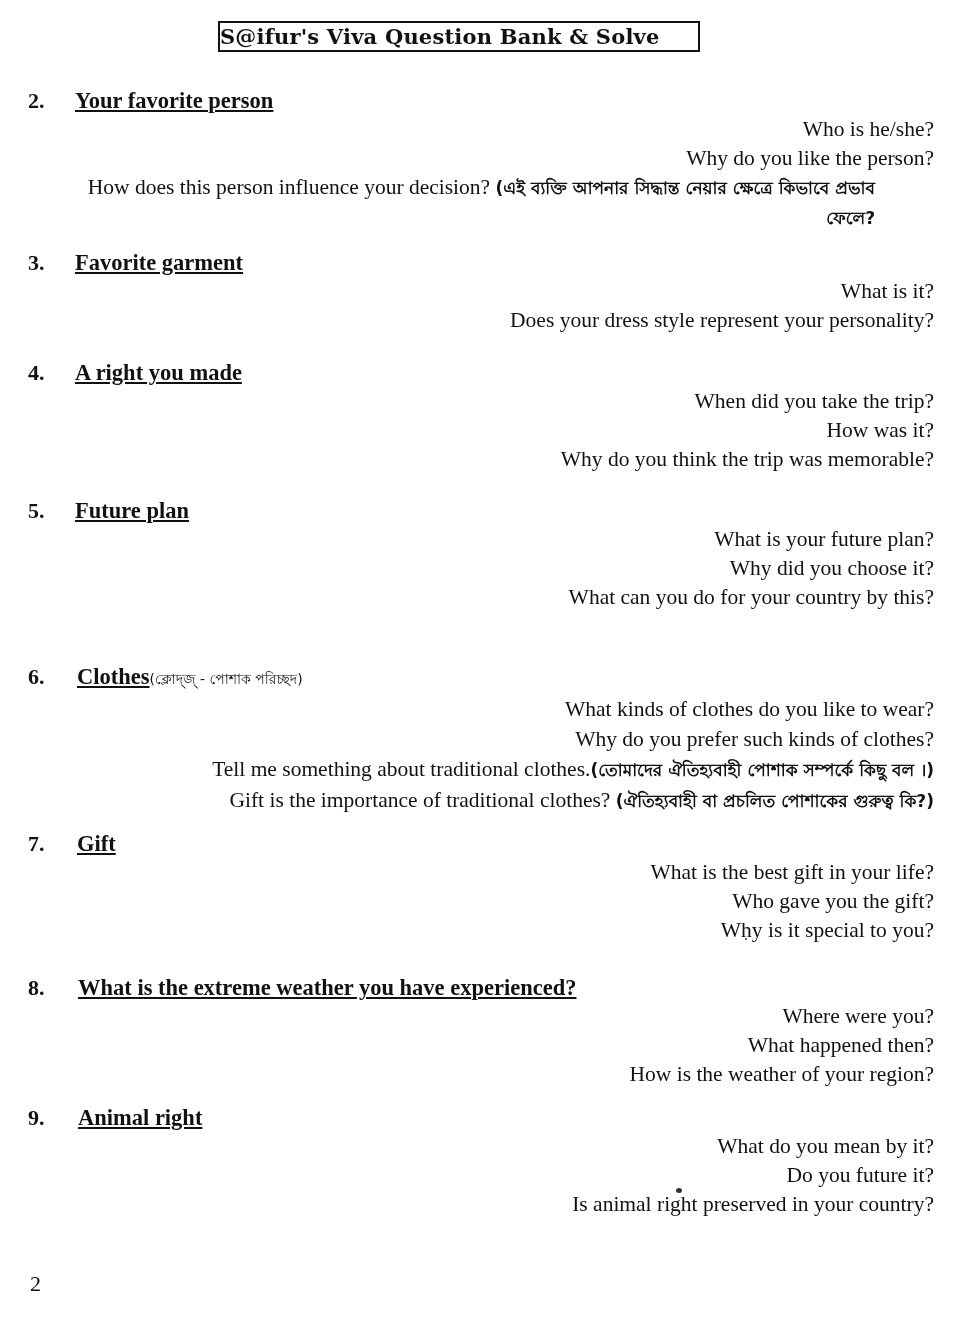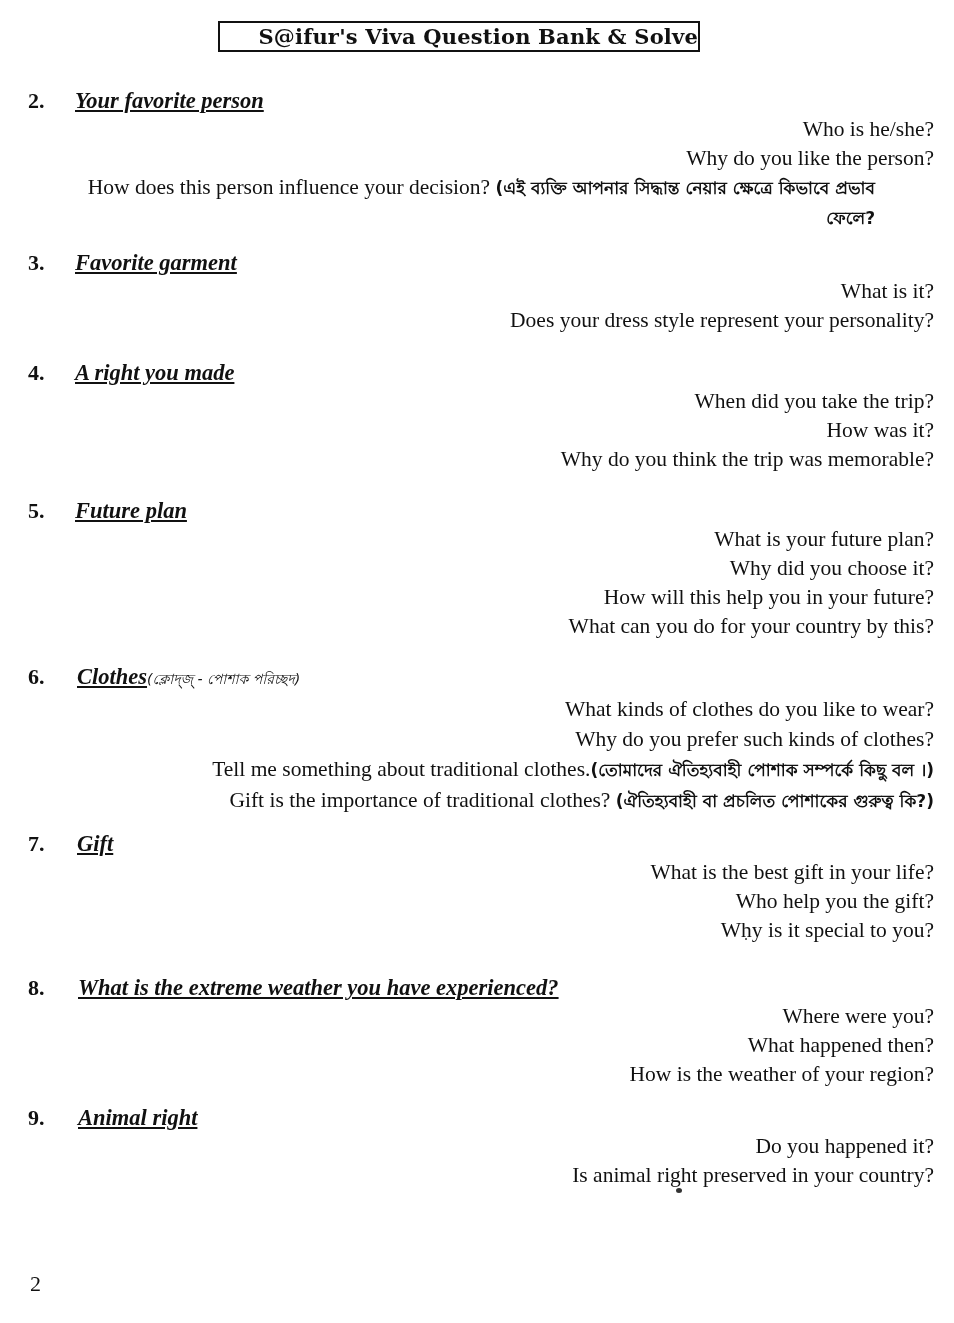--- a/index.html
+++ b/index.html
@@ -18,21 +18,21 @@
     .page-title-box {
       position: absolute;
       left: 218px;
       top: 21px;
       width: 482px;
       height: 31px;
       border: 2px solid #111;
       box-sizing: border-box;
       display: flex;
       align-items: center;
-      justify-content: flex-end;
+      justify-content: flex-start;
       overflow: hidden;
     }
     .page-title {
       font-family: "DejaVu Serif", "Liberation Serif", serif;
       font-weight: bold;
       font-size: 21px;
       letter-spacing: 0.2px;
       white-space: nowrap;
       line-height: 1;
     }
@@ -51,21 +51,20 @@
     .section-body {
       position: absolute;
       left: 75px;
       right: 20px;
     }
     .section-heading {
       font-weight: bold;
       font-size: 22.5px;
       line-height: 29px;
       white-space: nowrap;
-      font-style: italic;
     }
     .section-heading .u {
       text-decoration: underline;
       text-decoration-thickness: 2px;
       text-underline-offset: 2px;
     }
     .section-heading .bn {
       font-weight: normal;
       font-size: 14px;
     }
@@ -139,21 +138,20 @@
     <div class="q">Why do you think the trip was memorable?</div>
   </div>
 </div>
 
 <div class="section" style="top:496px;">
   <span class="section-num">5.</span>
   <div class="section-body">
     <div class="section-heading"><span class="u">Future plan</span></div>
     <div class="q">What is your future plan?</div>
     <div class="q">Why did you choose it?</div>
-    <div class="q">How will this help you in your future?</div>
     <div class="q">What can you do for your country by this?</div>
   </div>
 </div>
 
 <div class="section" style="top:662px;">
   <span class="section-num">6.</span>
   <div class="section-body" style="left:77px;">
     <div class="section-heading"><span class="u">Clothes</span><span class="bn bn-note">(ক্লোদ্জ্ - পোশাক পরিচ্ছদ)</span></div>
     <div class="q" style="line-height:30px;margin-left:44px;">What kinds of clothes do you like to wear?</div>
     <div class="q" style="line-height:30px;margin-left:40px;">Why do you prefer such kinds of clothes?</div>
@@ -164,40 +162,41 @@
       <span>Gift is the importance of traditional clothes? </span><span class="bn-note">(ঐতিহ্যবাহী বা প্রচলিত পোশাকের গুরুত্ব কি?)</span>
     </div>
   </div>
 </div>
 
 <div class="section" style="top:829px;">
   <span class="section-num">7.</span>
   <div class="section-body" style="left:77px;">
     <div class="section-heading"><span class="u">Gift</span></div>
     <div class="q">What is the best gift in your life?</div>
-    <div class="q">Who help you the gift?</div>
+    <div class="q">Who gave you the gift?</div>
     <div class="q">Why is it special to you?</div>
   </div>
 </div>
 
 <div class="section" style="top:973px;">
   <span class="section-num">8.</span>
   <div class="section-body" style="left:78px;">
     <div class="section-heading"><span class="u">What is the extreme weather you have experienced?</span></div>
     <div class="q indent" style="padding-left:13px;">Where were you?</div>
     <div class="q indent" style="padding-left:13px;">What happened then?</div>
     <div class="q indent" style="padding-left:13px;">How is the weather of your region?</div>
   </div>
 </div>
 
 <div class="section" style="top:1103px;">
   <span class="section-num">9.</span>
   <div class="section-body" style="left:78px;">
     <div class="section-heading"><span class="u">Animal right</span></div>
-    <div class="q">Do you happened it?</div>
+    <div class="q">What do you mean by it?</div>
+    <div class="q">Do you future it?</div>
     <div class="q">Is animal right preserved in your country?</div>
   </div>
 </div>
 
 <div class="speck" style="left:676px; top:1188px; width:6px; height:5px;"></div>
 <div class="speck" style="left:830px; top:714px; width:2px; height:2px;"></div>
 <div class="speck" style="left:745px; top:938px; width:2px; height:2px;"></div>
 
 <div class="page-number">2</div>
 

